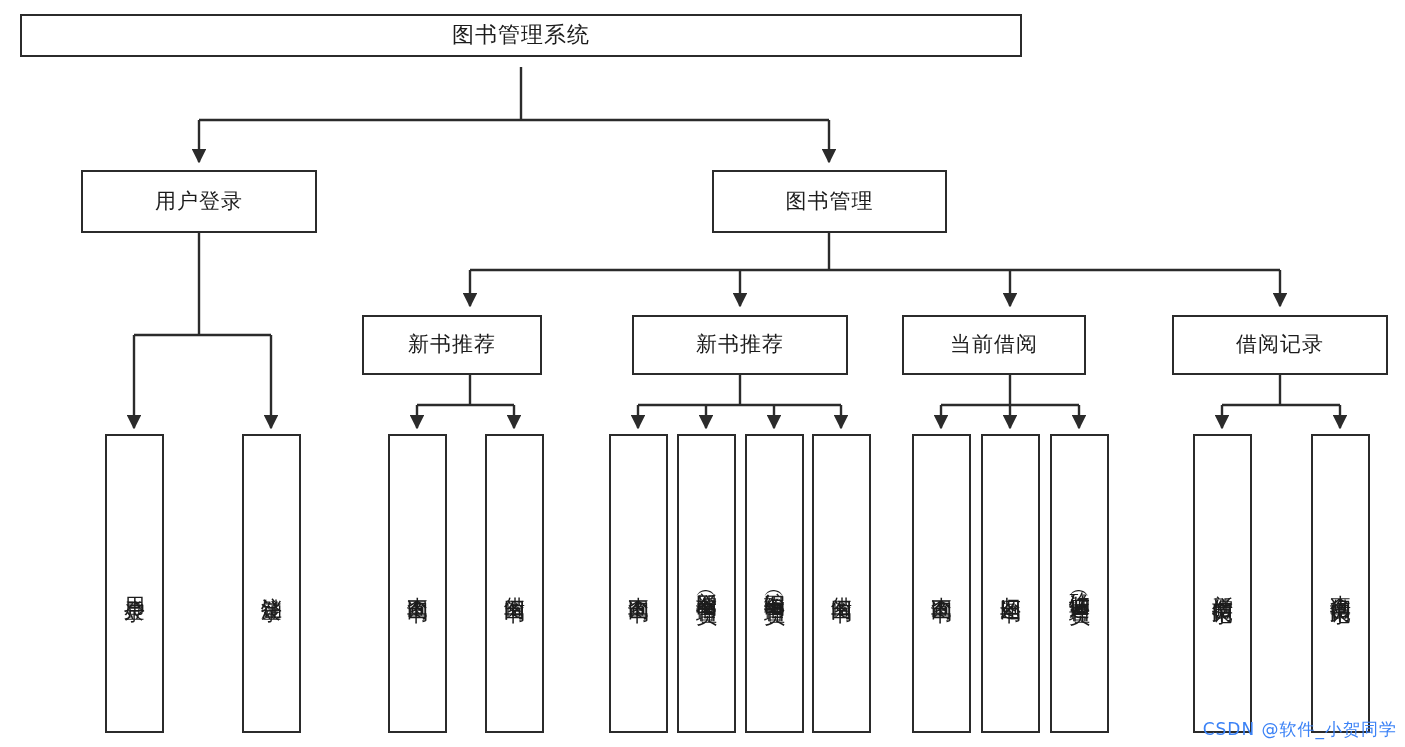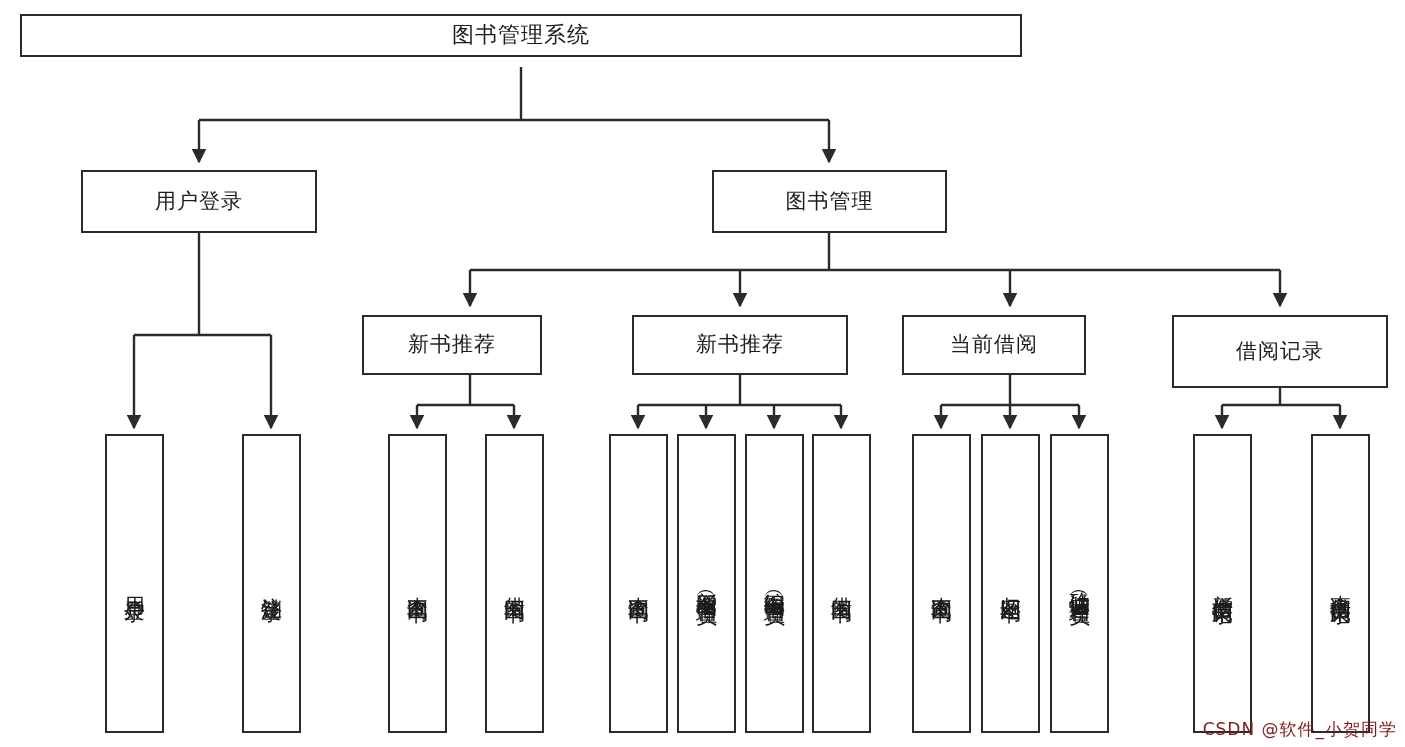--- a/index.html
+++ b/index.html
@@ -52,21 +52,21 @@
   .node.v .vtext{
     writing-mode:vertical-rl;
     text-orientation:upright;
     white-space:nowrap;
   }
   .watermark{
     position:absolute;
     right:8px;
     bottom:6px;
     font-size:17px;
-    color:#7f1d1d;
+    color:#3b82f6;
     letter-spacing:1px;
     white-space:nowrap;
     user-select:none;
   }
 </style>
 </head>
 <body>
 
 <div id="canvas">
 
@@ -137,21 +137,21 @@
   </div>
 
   <div class="node h" style="left:632px; top:315px; width:216px; height:60px;">
     <span>新书推荐</span>
   </div>
 
   <div class="node h" style="left:902px; top:315px; width:184px; height:60px;">
     <span>当前借阅</span>
   </div>
 
-  <div class="node h" style="left:1172px; top:315px; width:216px; height:73px;">
+  <div class="node h" style="left:1172px; top:315px; width:216px; height:60px;">
     <span>借阅记录</span>
   </div>
 
   <div class="node v" style="left:105px; top:434px; width:59px; height:299px;">
     <span class="vtext">用户登录</span>
   </div>
 
   <div class="node v" style="left:242px; top:434px; width:59px; height:299px;">
     <span class="vtext">注销登录</span>
   </div>

